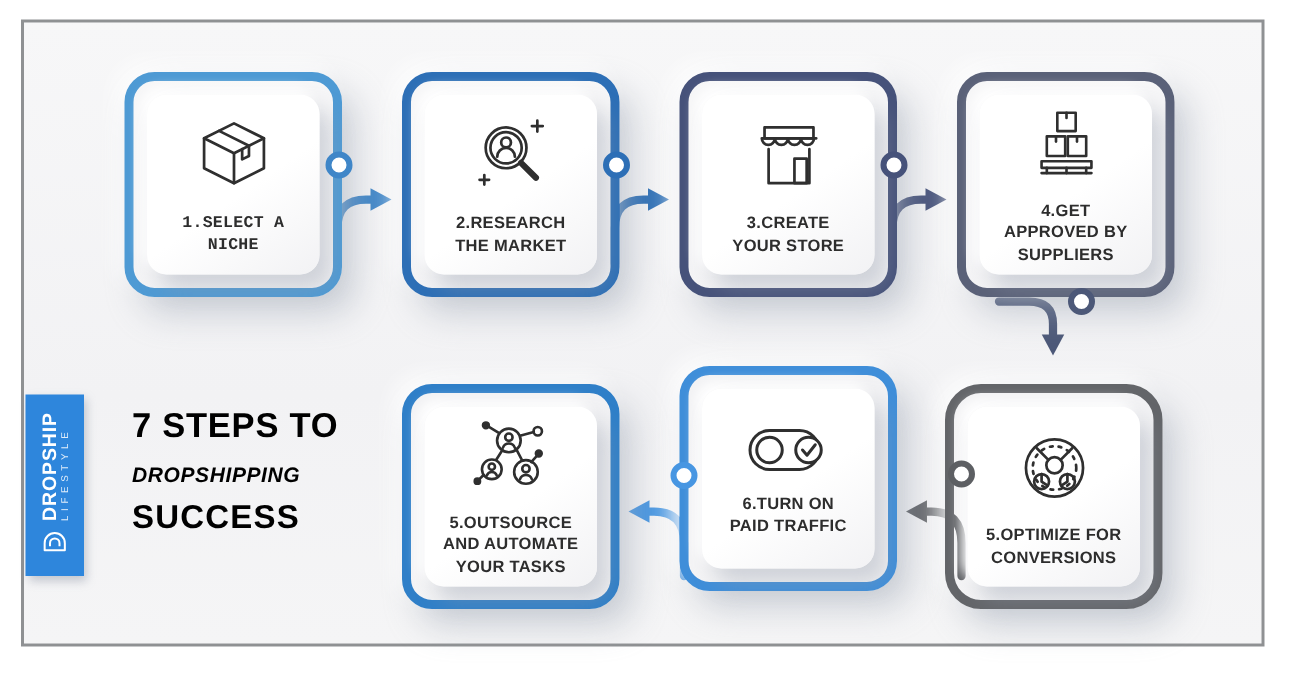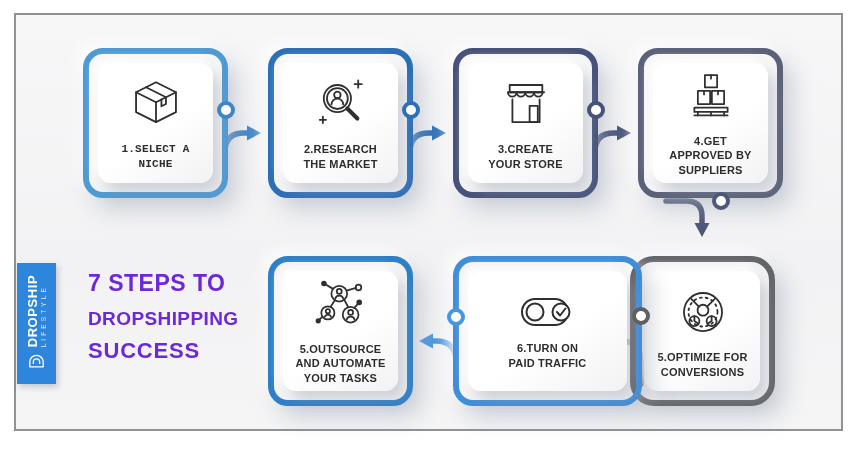--- a/index.html
+++ b/index.html
@@ -13,31 +13,31 @@
            box-shadow:10px 12px 22px rgba(160,168,182,.45),-6px -6px 14px rgba(255,255,255,.85);}
   .card{position:absolute;left:9px;top:9px;right:9px;bottom:9px;border-radius:13px;
         background:linear-gradient(145deg,#ffffff 55%,#f2f2f4 100%);
         box-shadow:8px 10px 14px rgba(147,155,170,.38),-4px -4px 8px #ffffff;
         display:flex;flex-direction:column;align-items:center;justify-content:center;gap:9px;padding:4px;}
   .card .ic{flex:0 0 auto;display:flex;align-items:center;justify-content:center;}
   .lbl{font-size:11px;font-weight:bold;color:#2d2d2d;text-align:center;line-height:1.3;
        letter-spacing:.2px;white-space:pre-line;}
   .pos1{left:83px;top:48px;font-family:Liberation Mono, monospace;}  .pos2{left:268px;top:48px;}
   .pos3{left:453px;top:48px;} .pos4{left:638px;top:48px;}
-  .pos7{left:268px;top:256px;}.pos6{left:453px;top:256px;padding-left:44px;}
+  .pos7{left:268px;top:256px;}.pos6{left:453px;top:244px;}
   .pos5{left:630px;top:256px;border-radius:24px;}
   
   .ring{position:absolute;width:10px;height:10px;border:4.5px solid #555;border-radius:50%;
         background:#ffffff;}
   
   .arrows{position:absolute;left:0;top:0;width:860px;height:450px;pointer-events:none;}
   
   .title{position:absolute;left:88px;top:270px;color:#586a9a;font-weight:bold;}
   .t1{font-size:23px;letter-spacing:.5px;}
-  .t2{font-size:19px;margin-top:11px;letter-spacing:.4px;}
+  .t2{font-size:14px;margin-top:11px;letter-spacing:.4px;font-style:italic;}
   .t3{font-size:22px;margin-top:8px;letter-spacing:.8px;}
   
   .tab{position:absolute;left:17px;top:263px;width:39px;height:121px;background:#2e86dc;
        box-shadow:2px 3px 6px rgba(120,130,150,.4);}
   .tab-inner{position:absolute;width:121px;height:39px;left:-41px;top:41px;
              transform:rotate(-90deg);display:flex;align-items:center;justify-content:center;gap:6px;}
   .brandtxt{display:flex;flex-direction:column;line-height:1;}
   .brand1{color:#ffffff;font-weight:bold;font-size:13px;letter-spacing:.6px;}
   .brand2{color:rgba(255,255,255,.85);font-size:6.5px;letter-spacing:3.1px;margin-top:2px;}
   svg.icon{stroke:#2f2f2f;fill:none;stroke-width:2;stroke-linecap:round;stroke-linejoin:round;}
@@ -197,21 +197,21 @@
     </div>
   </div>
 
   <div class="ring" style="left: 216.5px; top: 100.5px; border-color: rgb(63, 134, 200);"></div>
   <div class="ring" style="left: 401.5px; top: 100.5px; border-color: rgb(45, 111, 182);"></div>
   <div class="ring" style="left: 586.5px; top: 100.5px; border-color: rgb(70, 82, 122);"></div>
   <div class="ring" style="left: 711.5px; top: 191.5px; border-color: rgb(76, 88, 120);"></div>
   <div class="ring" style="left: 631.5px; top: 306.5px; border-color: rgb(93, 95, 99);"></div>
   <div class="ring" style="left: 446.5px; top: 307.5px; border-color: rgb(71, 150, 226);"></div>
 
-  <div class="title" style="color: #6d28d9;">
+  <div class="title" style="color: #000000;">
     <div class="t1">7 STEPS TO</div>
     <div class="t2">DROPSHIPPING</div>
     <div class="t3">SUCCESS</div>
   </div>
 
   <div class="tab" style="background: rgb(46, 134, 220);">
     <div class="tab-inner">
       <span style="display:flex;">
         <svg width="19" height="19" viewBox="0 0 24 24" fill="none" stroke="#ffffff" stroke-width="1.7" stroke-linejoin="round">
           <path d="M6.5 3.5 V20.5 H12.5 A8.5 8.5 0 0 0 12.5 3.5 Z"></path>

